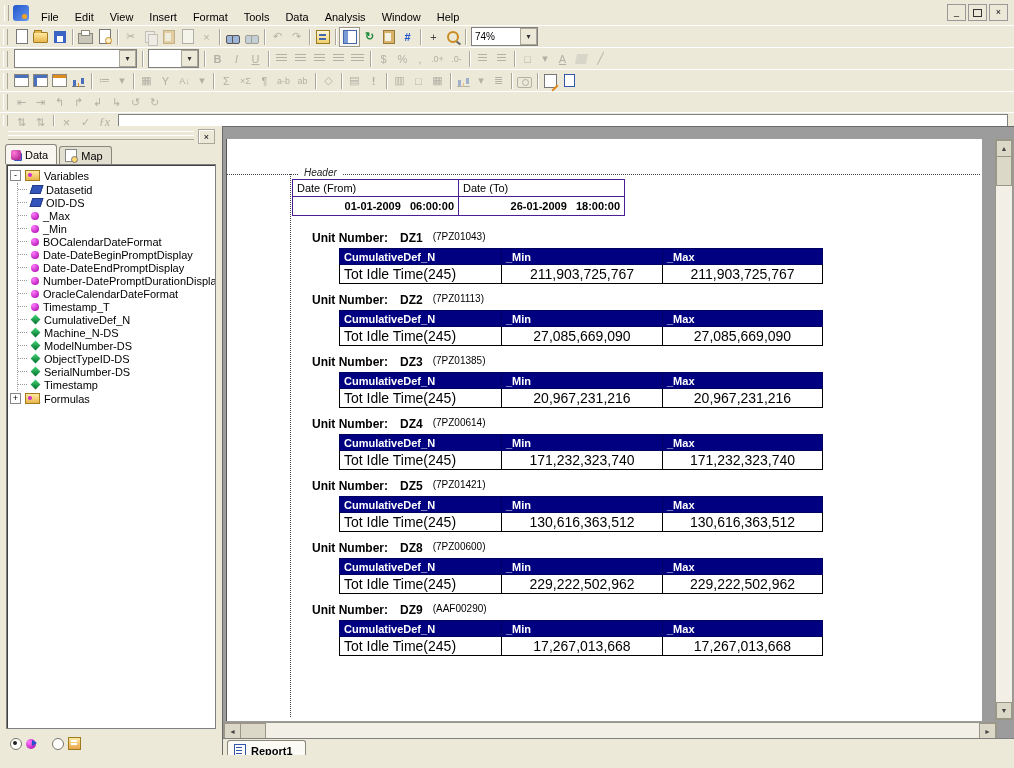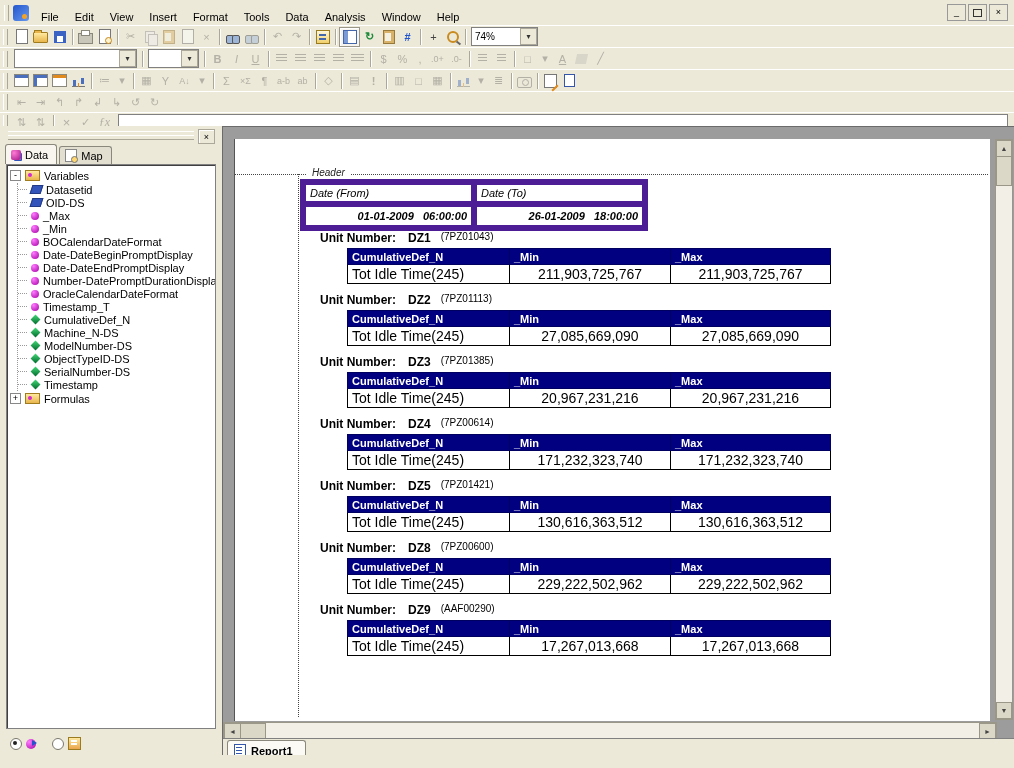--- a/index.html
+++ b/index.html
@@ -95,39 +95,39 @@
   .radio-row{position:absolute;left:10px;bottom:5px;display:flex;align-items:center;gap:16px;}
   .radio-opt{display:flex;align-items:center;gap:4px;}
   .radio{width:10px;height:10px;border:1px solid #7a786d;border-radius:50%;background:#fff;position:relative;}
   .radio.sel::after{content:'';position:absolute;left:2px;top:2px;width:4px;height:4px;border-radius:50%;background:#222;}
   .i-varview{width:10px;height:10px;border-radius:50%;background:radial-gradient(circle at 30% 30%,#ff7bff,#a400a4);position:relative;}
   .i-varview::after{content:'';position:absolute;right:-4px;top:1px;border:3px solid transparent;border-left:5px solid #2255cc;}
   .i-tabview{width:11px;height:11px;background:linear-gradient(#ffe9a0,#e9a64d);border:1px solid #9b7b20;position:relative;}
   .i-tabview::after{content:'';position:absolute;left:2px;top:2px;width:6px;height:2px;background:#fff;box-shadow:0 3px 0 #fff;}
   
   .workspace{flex:1;position:relative;background:#9c9c9c;border-left:1px solid #6b6b6b;border-top:1px solid #6b6b6b;overflow:hidden;}
-  .page{position:absolute;left:11px;top:12px;width:755px;height:582px;background:#fff;border-left:1px solid #555;}
+  .page{position:absolute;left:3px;top:12px;width:755px;height:582px;background:#fff;border-left:1px solid #555;}
   
   .vscroll{position:absolute;right:1px;top:12px;width:16px;height:579px;background:#f2f0e6;border:1px solid #9a9788;}
   .sbtn{position:absolute;left:0;width:14px;height:15px;background:#dcd8c8;border:1px solid #9a9788;display:flex;align-items:center;justify-content:center;font-size:7px;color:#444;}
   .vthumb{position:absolute;left:0;top:16px;width:14px;height:28px;background:#dcd8c8;border:1px solid #9a9788;}
   .hscroll{position:absolute;left:0;top:595px;right:17px;height:16px;background:#f2f0e6;border:1px solid #9a9788;}
   .hbtn{position:absolute;top:0;width:15px;height:14px;background:#dcd8c8;border:1px solid #9a9788;display:flex;align-items:center;justify-content:center;font-size:7px;color:#444;}
   .hthumb{position:absolute;left:16px;top:0;width:24px;height:14px;background:#dcd8c8;border:1px solid #9a9788;}
   
   .tabrow{position:absolute;left:0;right:0;top:611px;height:22px;background:#ece9d8;border-top:1px solid #808080;display:flex;align-items:flex-end;padding-left:4px;}
   .rtab{display:flex;align-items:center;gap:5px;height:20px;padding:0 12px 0 6px;background:#fbfaf4;border:1px solid #8a887d;border-bottom:none;border-radius:3px 3px 0 0;font-weight:bold;}
   .i-doc{width:10px;height:12px;background:#fff;border:1px solid #3355aa;position:relative;}
   .i-doc::after{content:'';position:absolute;left:1px;top:2px;width:6px;height:1px;background:#3355aa;box-shadow:0 3px 0 #3355aa,0 6px 0 #3355aa;}
   
   .hdr-line{position:absolute;left:0;right:2px;top:35px;border-top:1px dotted #444;}
   .hdr-label{position:absolute;left:72px;top:28px;background:#fff;padding:0 5px;font-style:italic;font-size:10px;color:#222;}
   .vline{position:absolute;left:63px;top:35px;bottom:4px;border-left:1px dotted #444;}
   .date-table{position:absolute;left:65px;top:40px;border-collapse:collapse;white-space:pre;}
-  .date-table td{border:6px solid #4c1d95;width:157px;padding:1px 4px;height:14px;font-size:11px;font-style:italic;}
+  .date-table td{border:1px solid #4c1d95;width:157px;padding:1px 4px;height:14px;font-size:11px;}
   .date-table .val{font-weight:bold;text-align:right;height:16px;}
   .units{position:absolute;left:0;top:92px;right:0;}
   .unit{position:relative;height:62px;}
   .unit-title{margin-left:85px;font-weight:bold;font-size:12px;height:13px;display:flex;align-items:flex-start;}
   .ut-id{margin-left:12px;}
   .ut-code{margin-left:10px;font-weight:normal;font-size:10px;}
   .unit-table{margin-left:112px;margin-top:4px;border-collapse:collapse;table-layout:fixed;width:483px;}
   .unit-table th{background:#000080;color:#fff;text-align:left;font-size:11px;padding:1px 4px;height:13px;border:1px solid #000060;font-weight:bold;}
   .unit-table td{border:1px solid #000;font-size:14px;padding:1px 4px;height:14px;white-space:pre;}
   .unit-table td.num{text-align:center;}

